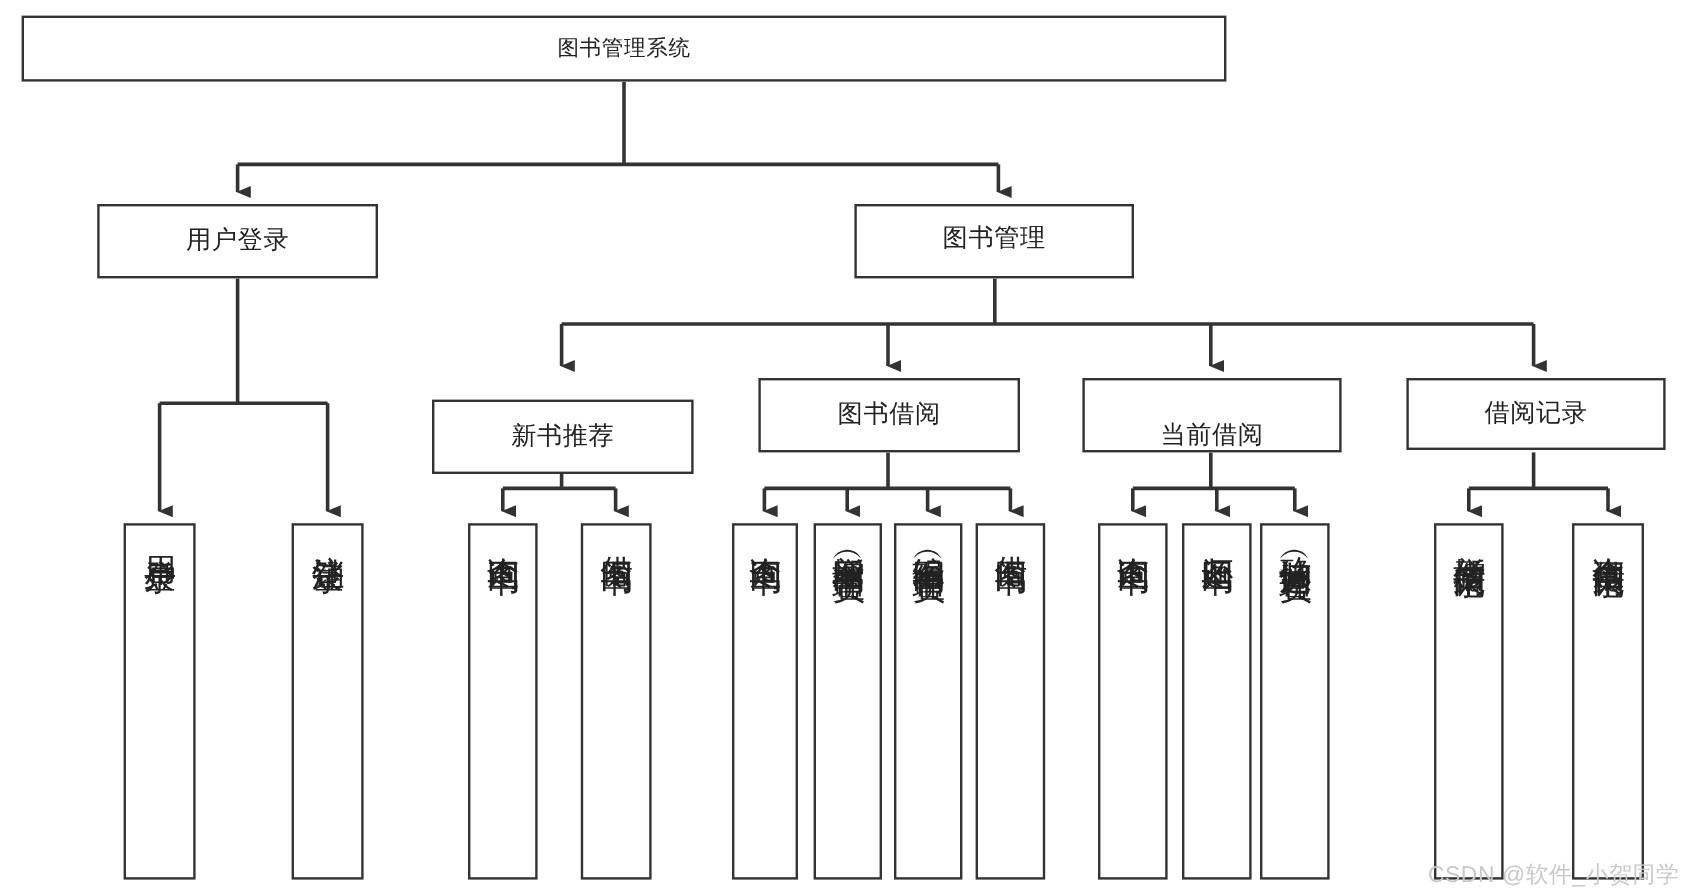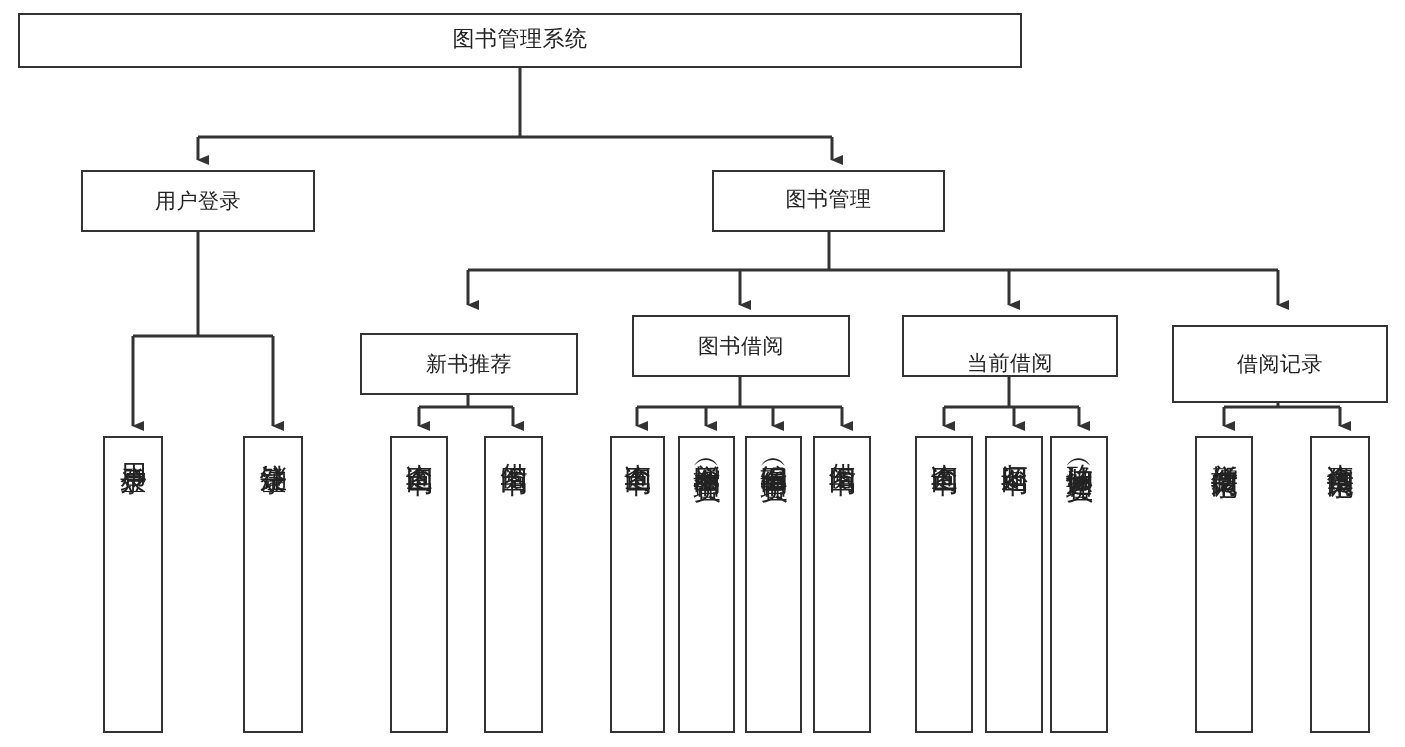--- a/index.html
+++ b/index.html
@@ -40,22 +40,21 @@
     text-align: center;
     line-height: 1.15;
   }
   
   .node.horiz .lbl {
     font-size: 21px;
     letter-spacing: 0.5px;
     white-space: nowrap;
   }
   .node.root .lbl {
-    font-size: 22px;
-    font-family: Liberation Mono, monospace;
+    font-size: 18px;
   }
   
   .node.vert {
     align-items: flex-start;
     justify-content: center;
     padding-top: 4px;
   }
   .node.vert .lbl {
     writing-mode: vertical-rl;
     text-orientation: upright;
@@ -141,21 +140,21 @@
 
   <div class="node horiz" style="left:360px; top:333px; width:218px; height:62px;">
     <span class="lbl">新书推荐</span>
   </div>
   <div class="node horiz" style="left:632px; top:315px; width:218px; height:62px;">
     <span class="lbl">图书借阅</span>
   </div>
   <div class="node horiz" style="left:902px; top:315px; width:216px; height:62px;align-items:flex-end;">
     <span class="lbl">当前借阅</span>
   </div>
-  <div class="node horiz" style="left:1172px; top:325px; width:216px; height:78px;">
+  <div class="node horiz" style="left:1172px; top:315px; width:216px; height:60px;">
     <span class="lbl">借阅记录</span>
   </div>
 
   <div class="node vert" style="left:103px; top:436px; width:60px; height:297px;">
     <span class="lbl">用户登录</span>
   </div>
   <div class="node vert" style="left:243px; top:436px; width:60px; height:297px;">
     <span class="lbl">注销登录</span>
   </div>
   <div class="node vert" style="left:390px; top:436px; width:58px; height:297px;">
@@ -185,14 +184,15 @@
   <div class="node vert" style="left:1050px; top:436px; width:58px; height:297px;">
     <span class="lbl">确认归还（管理员）</span>
   </div>
   <div class="node vert" style="left:1195px; top:436px; width:58px; height:297px;">
     <span class="lbl">新增借阅记录</span>
   </div>
   <div class="node vert" style="left:1310px; top:436px; width:60px; height:297px;">
     <span class="lbl">查询借阅记录</span>
   </div>
 
+  <div class="watermark" style="left:1190px; top:716px;">CSDN @软件_小贺同学</div>
 
 </div>
 
 </body></html>

